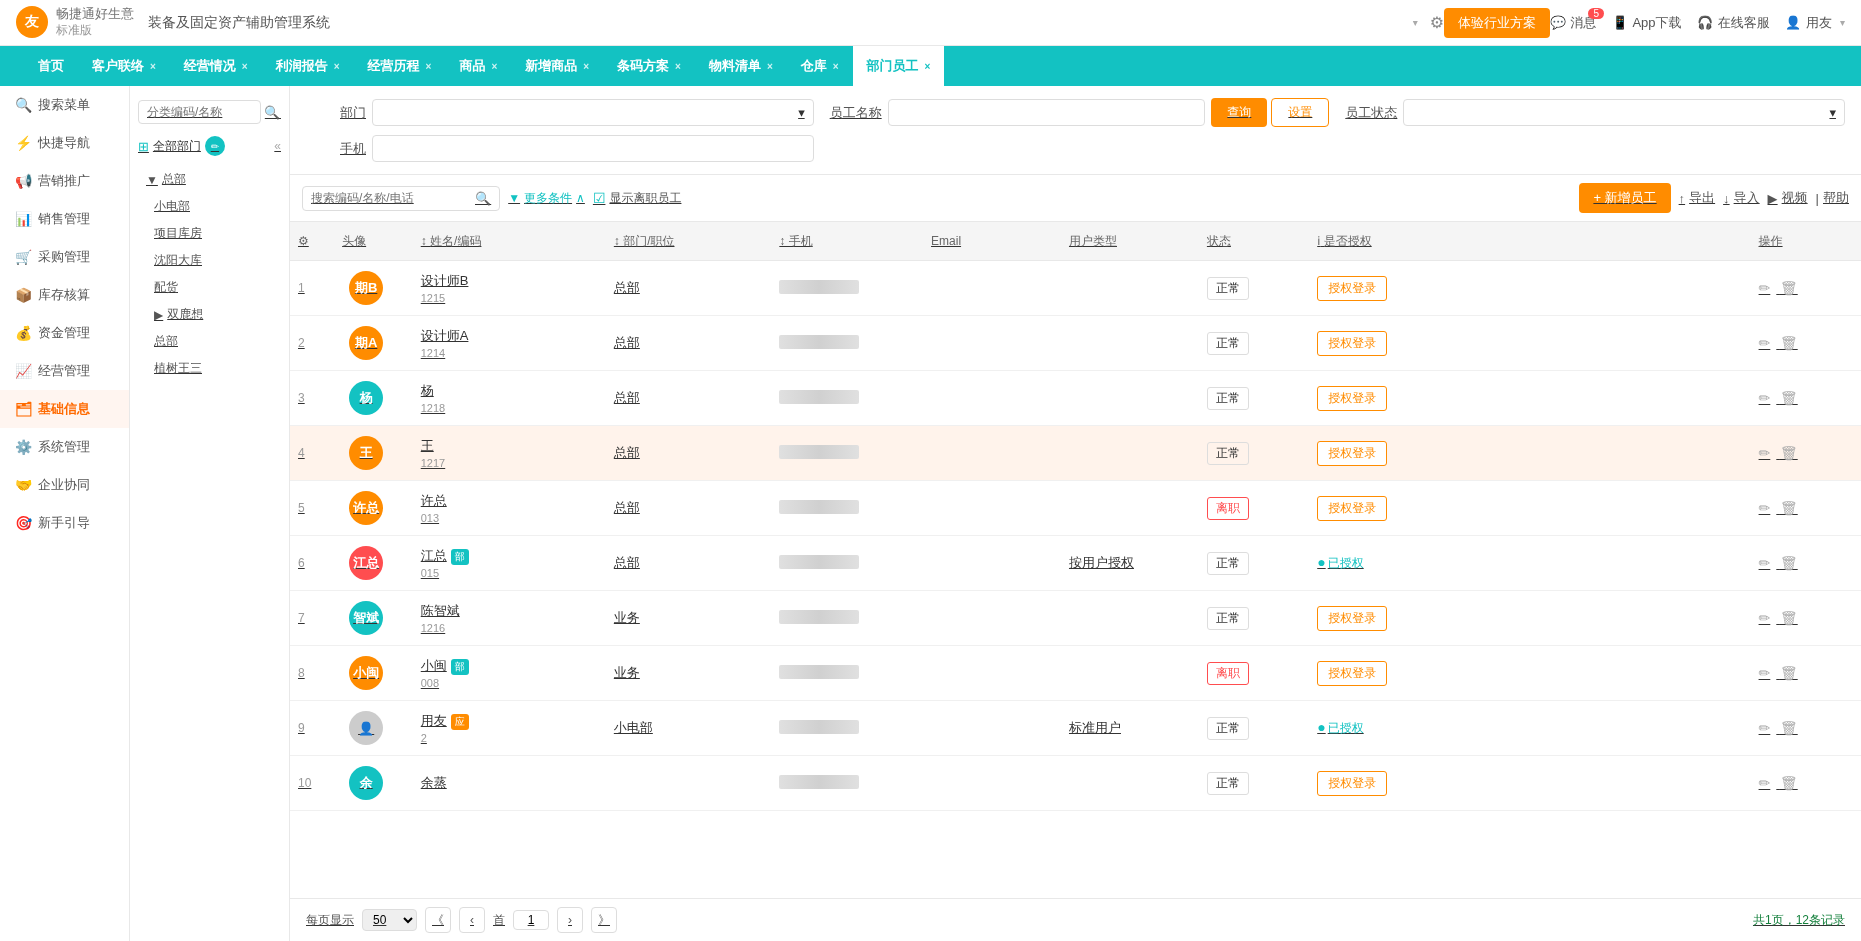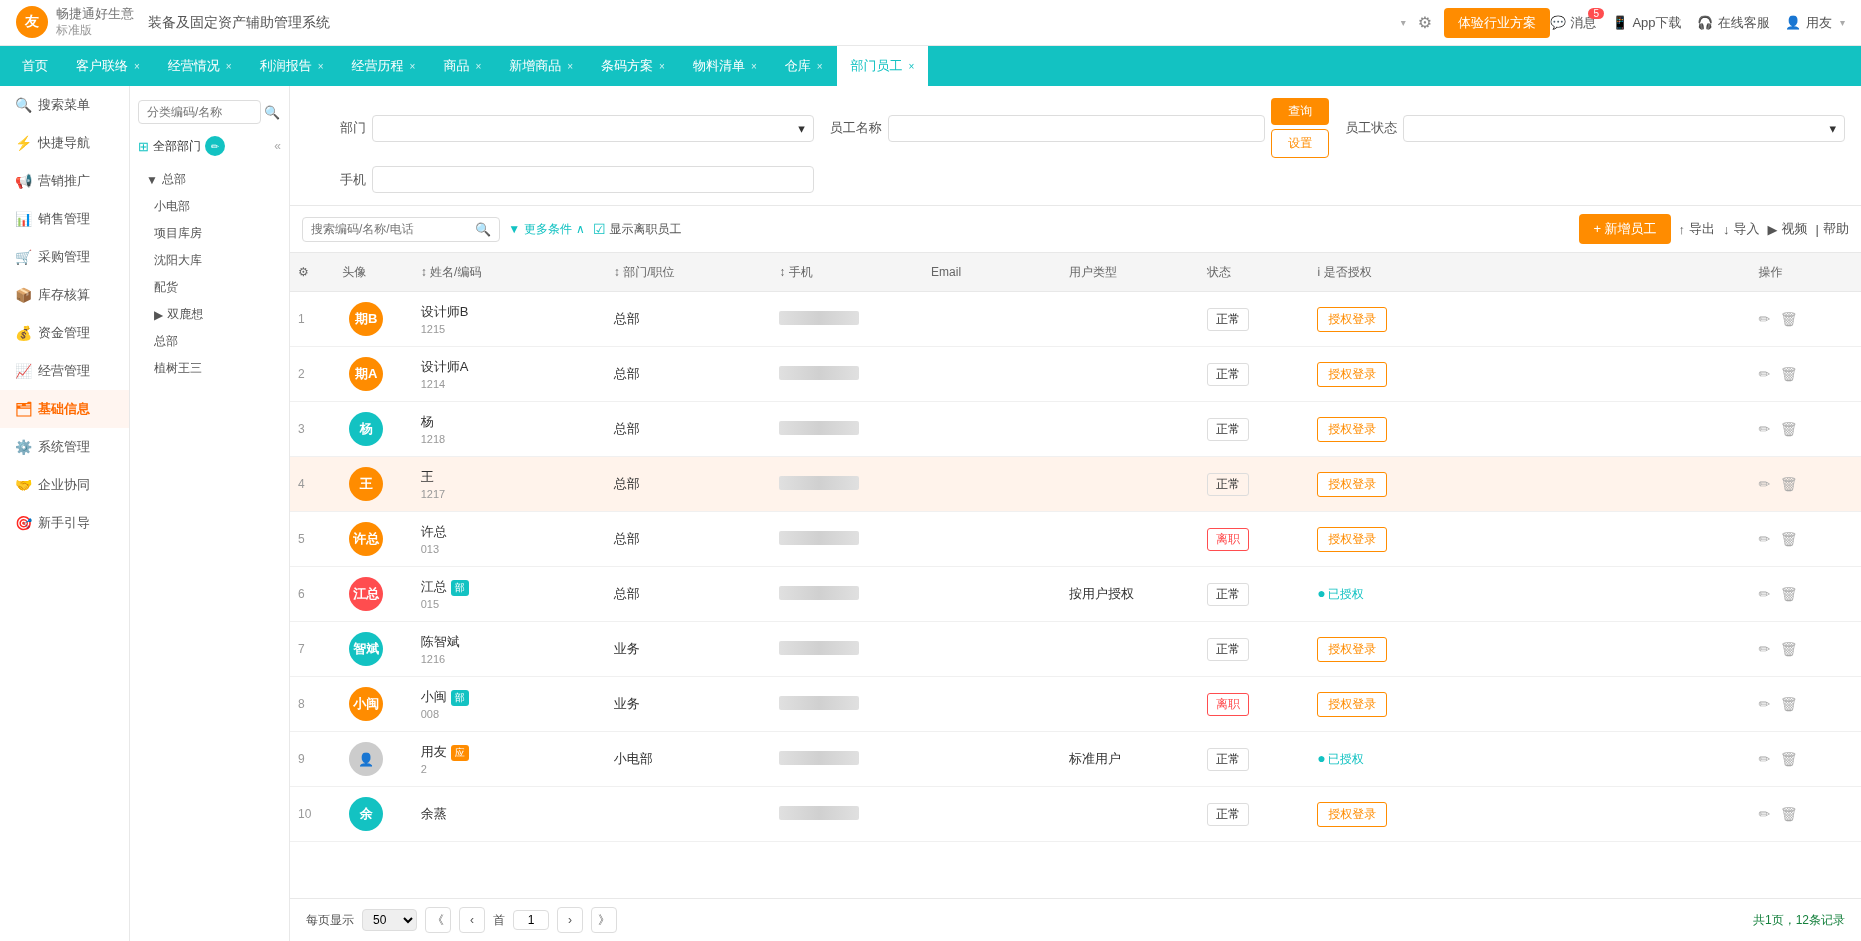--- a/index.html
+++ b/index.html
@@ -13,37 +13,37 @@
     .logo-sub { font-size: 12px; color: #999; }
     .system-title { flex: 1; font-size: 14px; color: #555; margin-left: 12px; }
     .topbar-right { display: flex; align-items: center; gap: 16px; margin-left: auto; }
     .topbar-btn { display: flex; align-items: center; gap: 4px; font-size: 13px; color: #555; cursor: pointer; position: relative; }
     .badge { background: #ff4d4f; color: #fff; border-radius: 10px; font-size: 10px; padding: 0 5px; position: absolute; top: -6px; right: -8px; min-width: 16px; text-align: center; }
     .try-btn { background: #ff8c00; color: #fff; border: none; border-radius: 4px; padding: 6px 14px; cursor: pointer; font-size: 13px; }
     .gear-icon { color: #888; cursor: pointer; font-size: 16px; }
     .dropdown-arrow { color: #aaa; font-size: 10px; margin-left: 4px; }
 
     
-    .nav-tabs { height: 40px; background: #13c2c2; display: flex; align-items: center; padding: 0 8px; flex-shrink: 0; overflow: hidden; }
+    .nav-tabs { height: 40px; background: #13c2c2; display: flex; align-items: center; padding: 0 24px; flex-shrink: 0; overflow: hidden; font-weight: bold; }
     .nav-tab { padding: 0 14px; height: 40px; display: flex; align-items: center; color: #fff; cursor: pointer; font-size: 13px; white-space: nowrap; position: relative; }
     .nav-tab.active { background: #fff; color: #13c2c2; }
     .nav-tab .close-btn { margin-left: 6px; font-size: 10px; color: rgba(255,255,255,0.8); }
     .nav-tab.active .close-btn { color: #13c2c2; }
 
     
     .main-layout { display: flex; flex: 1; overflow: hidden; }
 
     
     .sidebar { width: 130px; background: #fff; border-right: 1px solid #e8e8e8; overflow-y: auto; flex-shrink: 0; }
     .sidebar-item { padding: 10px 16px; font-size: 13px; color: #555; cursor: pointer; display: flex; align-items: center; gap: 6px; }
     .sidebar-item.active { background: #fff5f0; color: #ff6a00; font-weight: bold; }
     .sidebar-item .s-icon { width: 16px; height: 16px; display: inline-flex; align-items: center; justify-content: center; font-size: 14px; }
 
     
-    .content { flex: 1; display: flex; flex-direction: column; overflow: hidden; }
+    .content { flex: 1; display: flex; flex-direction: column; overflow: hidden; text-decoration: underline; }
 
     
     .content-body { display: flex; flex: 1; overflow: hidden; }
 
     
     .dept-panel { width: 160px; background: #fff; border-right: 1px solid #e8e8e8; flex-shrink: 0; padding: 8px 0; }
     .dept-search { padding: 6px 8px; display: flex; align-items: center; gap: 4px; }
     .dept-search input { border: 1px solid #ddd; border-radius: 4px; padding: 4px 8px; font-size: 12px; width: 100%; outline: none; }
     .dept-header { padding: 6px 8px; display: flex; align-items: center; gap: 4px; font-size: 12px; color: #333; cursor: pointer; }
     .dept-header .icon-grid { color: #13c2c2; font-size: 13px; }
@@ -98,37 +98,37 @@
 
     .num-cell { color: #999; font-size: 12px; }
     .name-cell .name { font-size: 13px; color: #333; }
     .name-cell .code { font-size: 11px; color: #999; }
 
     .filter-grid { display: grid; grid-template-columns: 1fr 1fr 1fr; gap: 8px; background: #fff; padding: 12px 16px; border-bottom: 1px solid #e8e8e8; }
     .filter-cell { display: flex; align-items: center; gap: 6px; }
     .filter-cell-label { font-size: 13px; color: #555; white-space: nowrap; min-width: 60px; text-align: right; }
     .filter-cell-input { flex: 1; border: 1px solid #ddd; border-radius: 4px; padding: 5px 8px; font-size: 13px; outline: none; }
     .filter-cell-select { flex: 1; border: 1px solid #ddd; border-radius: 4px; padding: 5px 8px; font-size: 13px; background: #fff; cursor: pointer; display: flex; align-items: center; justify-content: space-between; }
-    .filter-btns { display: flex; flex-direction: column; gap: 4px; }
+    .filter-btns { display: flex; gap: 4px; }
   </style>
 </head>
 <body>
 
 <div class="topbar">
   <div class="logo-area">
     <div class="logo-icon">友</div>
     <div>
       <div class="logo-text">畅捷通好生意</div>
       <div class="logo-sub">标准版</div>
     </div>
   </div>
   <div class="system-title">装备及固定资产辅助管理系统</div>
   <span class="dropdown-arrow">▾</span>
   <span class="gear-icon" style="margin-left:12px;">⚙</span>
-  <button class="try-btn" style="margin-left:12px;">体验行业方案</button>
+  <button class="try-btn" style="">体验行业方案</button>
   <div class="topbar-right">
     <div class="topbar-btn">
       <span>💬</span>
       <span>消息</span>
       <span class="badge">5</span>
     </div>
     <div class="topbar-btn">
       <span>📱</span>
       <span>App下载</span>
     </div>

